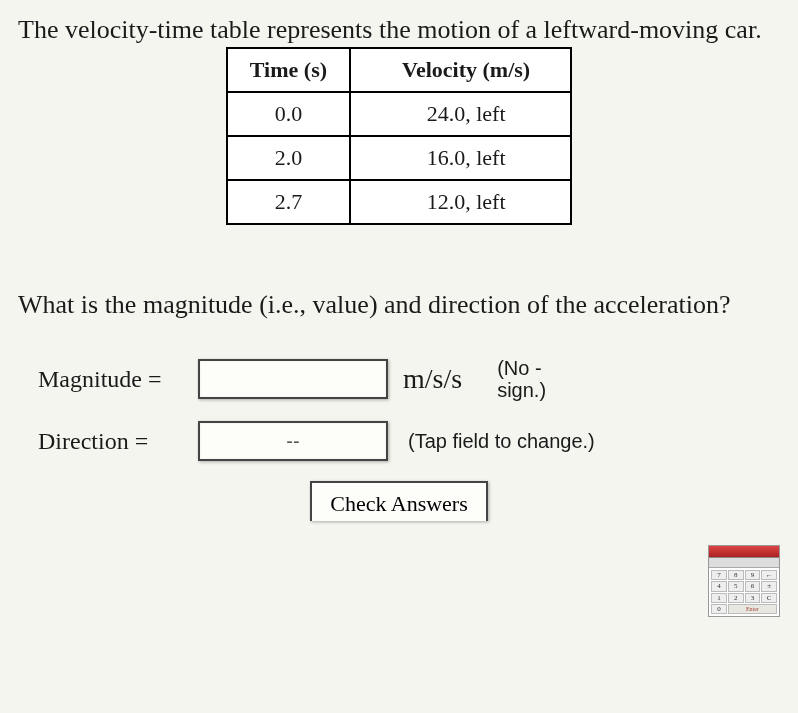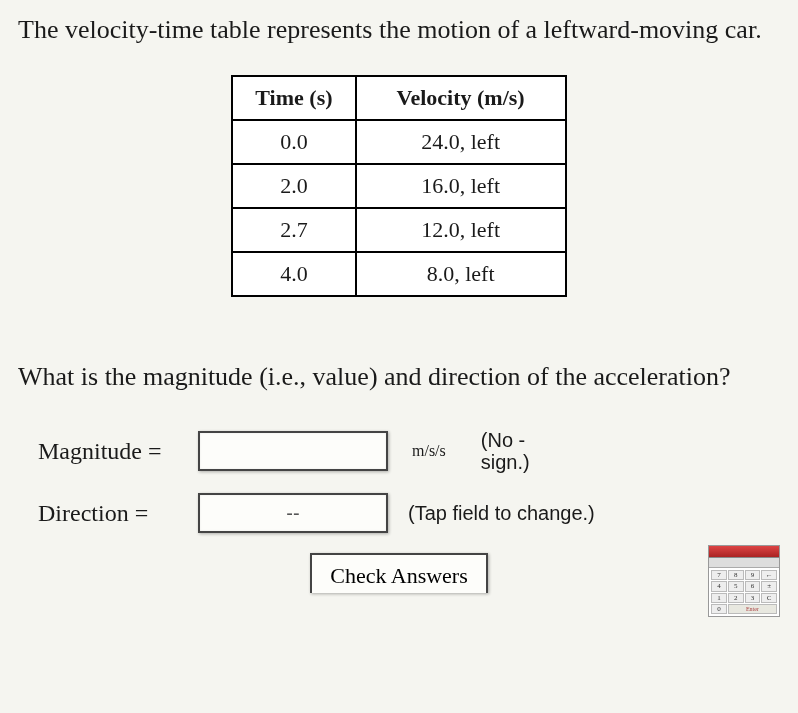--- a/index.html
+++ b/index.html
@@ -12,39 +12,38 @@
       background: #f5f5f0;
       width: 798px;
       height: 713px;
       padding: 12px 18px;
       color: #1a1a1a;
       position: relative;
     }
     .prompt-text {
       font-size: 26px;
       line-height: 1.35;
-      margin-bottom: 28px;
     }
     .data-table {
       border-collapse: collapse;
       margin: 0 auto 62px auto;
       background: #fff;
     }
     .data-table th, .data-table td {
       border: 2px solid #000;
       padding: 8px 22px;
       text-align: center;
       font-size: 22px;
       font-weight: normal;
     }
     .data-table th {
       font-weight: bold;
     }
     .data-table td.vcol, .data-table th.vcol {
-      padding-left: 40px;
+      padding-left: 51px;
       padding-right: 40px;
     }
     .question-text {
       font-size: 26px;
       line-height: 1.35;
       margin-bottom: 35px;
     }
     .answer-row {
       display: flex;
       align-items: center;
@@ -62,22 +61,22 @@
       border: 2px solid #444;
       background: #fdfdfa;
       box-shadow: 1px 1px 3px rgba(0,0,0,0.3), inset 0 0 2px rgba(0,0,0,0.1);
       font-size: 20px;
       text-align: center;
       line-height: 36px;
       font-family: Arial, sans-serif;
       color: #555;
     }
     .unit-label {
-      margin-left: 24px;
-      font-size: 16px;
+      margin-left: 15px;
+      font-size: 28px;
       text-align: right;
     }
     .hint-label {
       margin-left: 35px;
       font-size: 20px;
       font-family: Arial, sans-serif;
       line-height: 1.1;
     }
     .tap-hint {
       margin-left: 20px;
@@ -159,24 +158,20 @@
       <td>0.0</td>
       <td class="vcol">24.0, left</td>
     </tr>
     <tr>
       <td>2.0</td>
       <td class="vcol">16.0, left</td>
     </tr>
     <tr>
       <td>2.7</td>
       <td class="vcol">12.0, left</td>
-    </tr>
-    <tr>
-      <td>4.0</td>
-      <td class="vcol">8.0, left</td>
     </tr>
   </tbody>
 </table>
 
 <div class="question-text">What is the magnitude (i.e., value) and direction of the acceleration?</div>
 
 <div class="answer-row">
   <div class="answer-label">Magnitude =</div>
   <div class="input-field"></div>
   <div class="unit-label">m/s/s</div>

